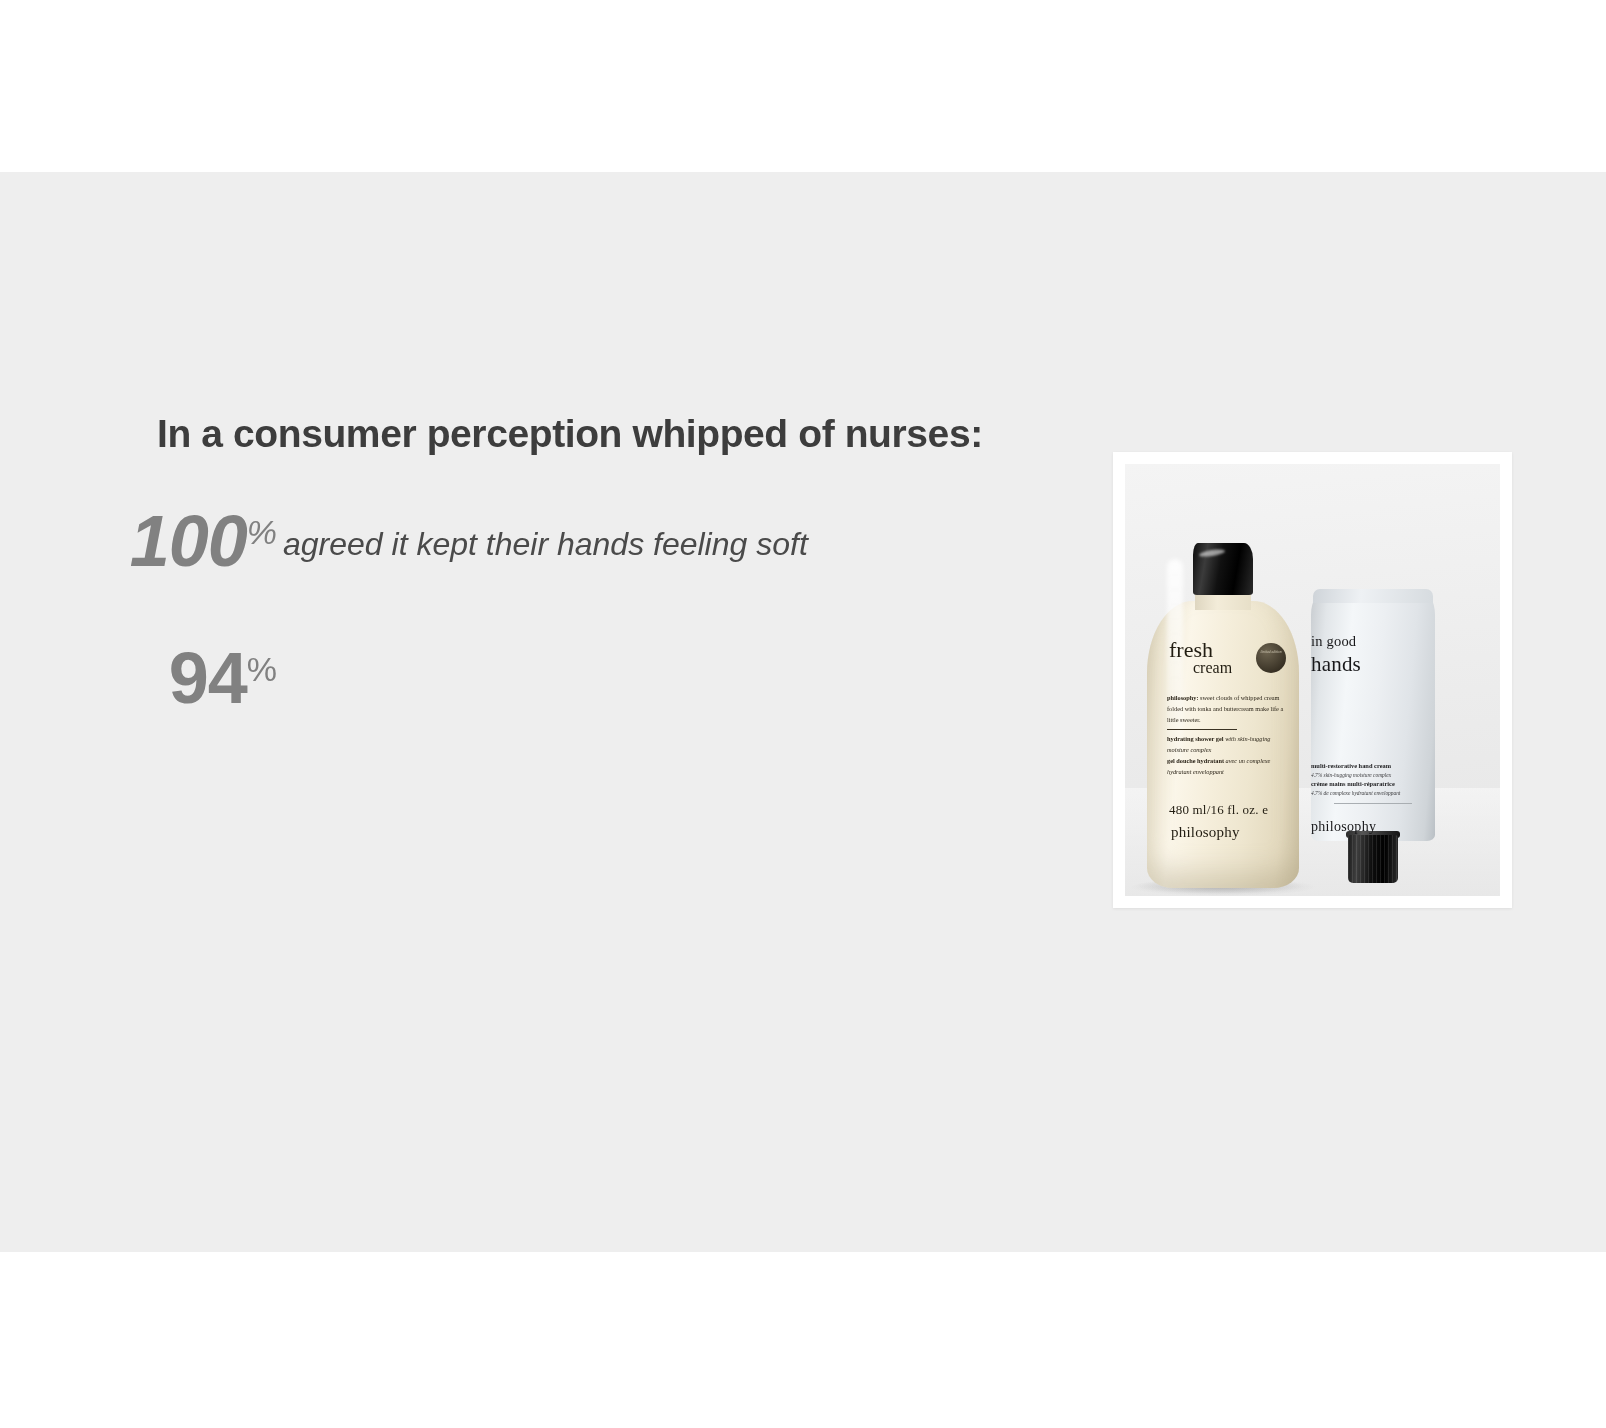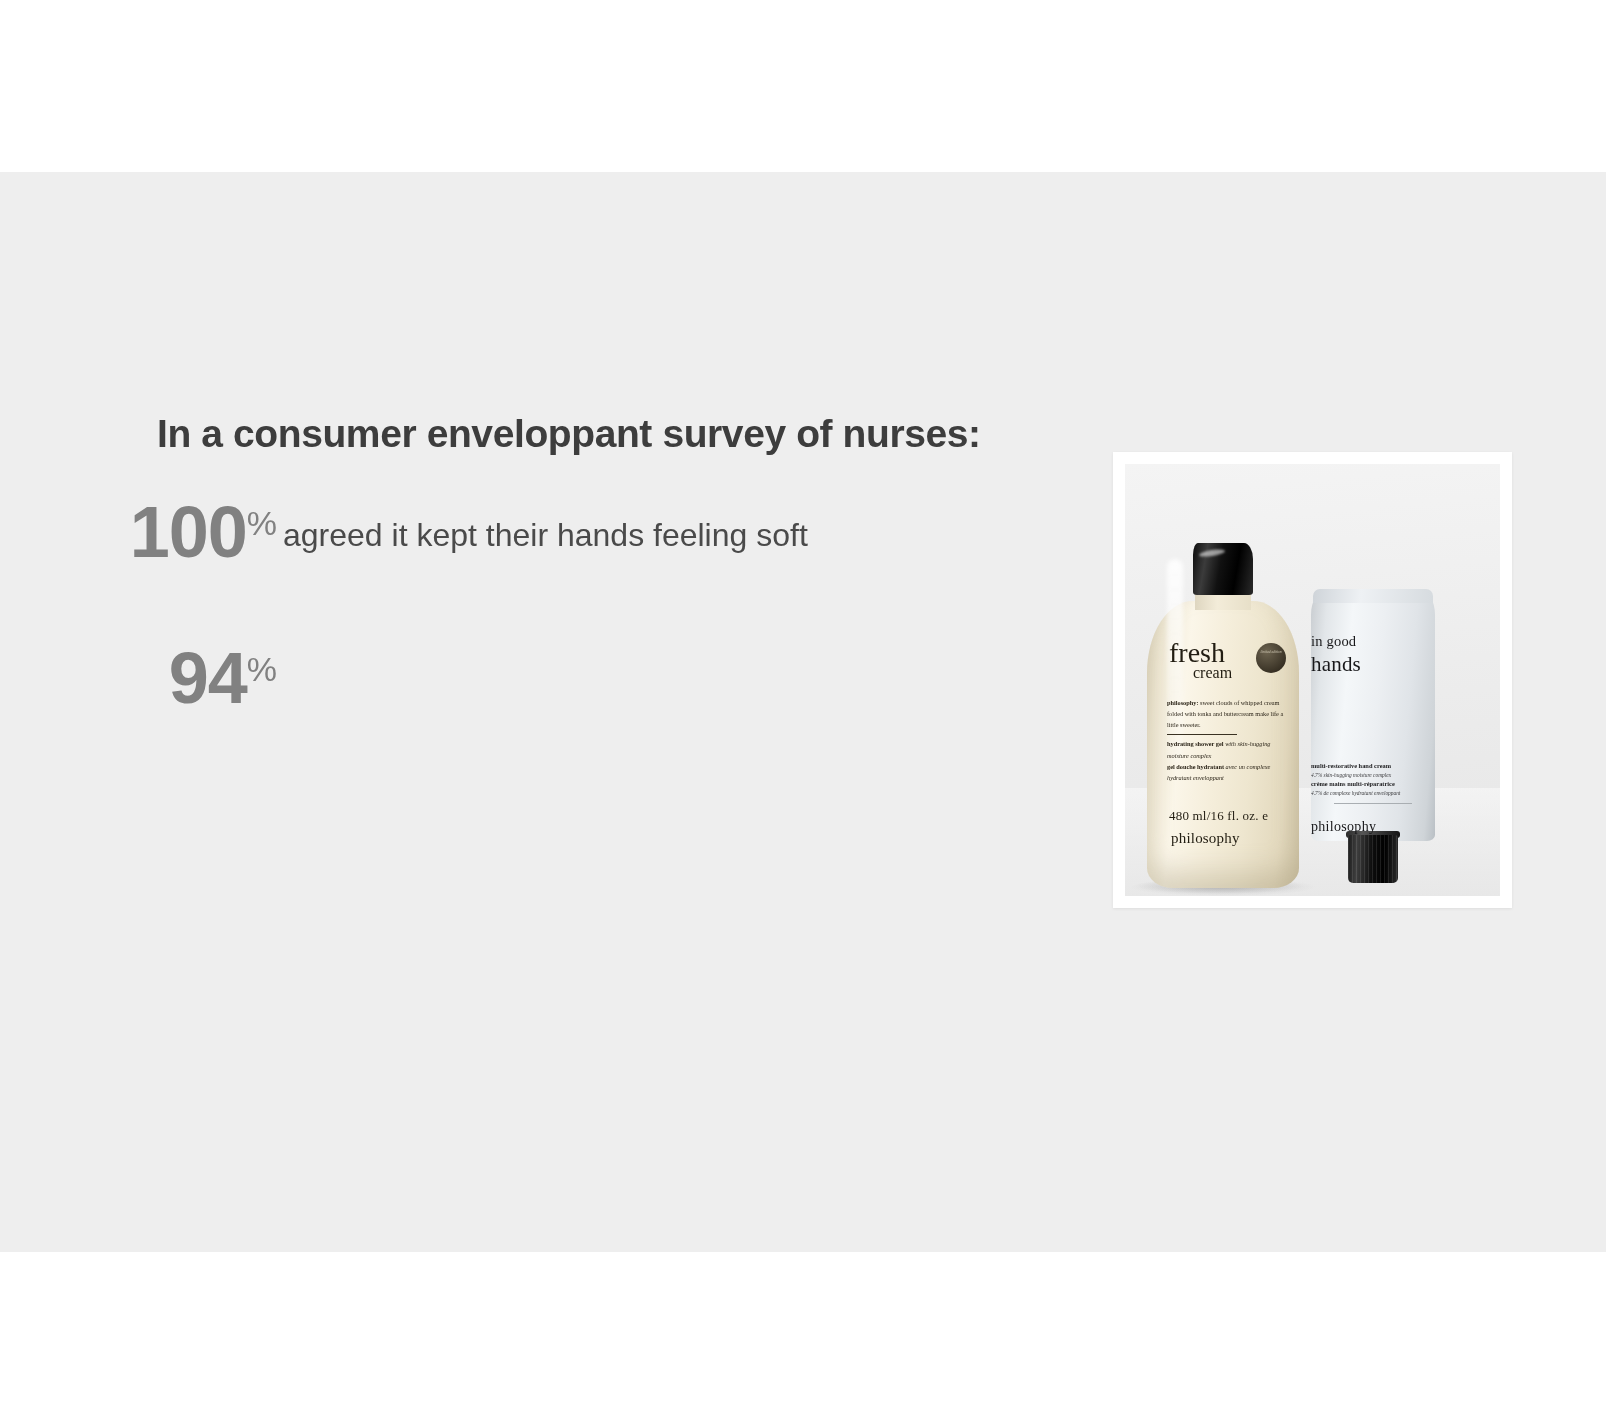--- a/index.html
+++ b/index.html
@@ -48,21 +48,21 @@
     letter-spacing: -0.4px;
     color: #3d3d3d;
     white-space: nowrap;
   }
 
   .stat-row {
     position: absolute;
     display: flex;
     align-items: flex-start;
   }
-  .stat-row.row-1 { left: 0px;  top: 324px; }
+  .stat-row.row-1 { left: 0px;  top: 333px; font-style: italic; }
   .stat-row.row-2 { left: 0px;  top: 470px; flex-direction: column; }
 
   .stat-figure {
     width: 277px;
     text-align: right;
     color: #818181;
     font-weight: bold;
     line-height: 1;
     white-space: nowrap;
     padding-right: 0px;
@@ -181,21 +181,21 @@
   .bottle-label {
     position: absolute;
     left: 12px;
     top: 96px;
     width: 128px;
     font-family: "Liberation Serif", serif;
     color: #221d12;
     text-align: left;
   }
   .lbl-fresh {
-    font-size: 28px;
+    font-size: 22px;
     line-height: 0.98;
     padding-left: 10px;
   }
   .lbl-cream {
     font-size: 16px;
     line-height: 1;
     padding-left: 34px;
     margin-top: -1px;
   }
   .lbl-desc {
@@ -362,21 +362,21 @@
 </style>
 </head>
 <body>
 
 <div class="page">
 
   <div class="gray-panel"></div>
 
   <div class="content">
 
-    <div class="headline">In a consumer enveloppant survey of nurses:</div>
+    <div class="headline">In a consumer perception whipped of nurses:</div>
 
     <div class="stat-row row-1">
       <div class="stat-figure">
         <span class="stat-num">100</span><span class="stat-pct">%</span>
       </div>
       <div class="stat-text">
         <span class="line">agreed it kept their hands feeling soft</span>
       </div>
     </div>
 

